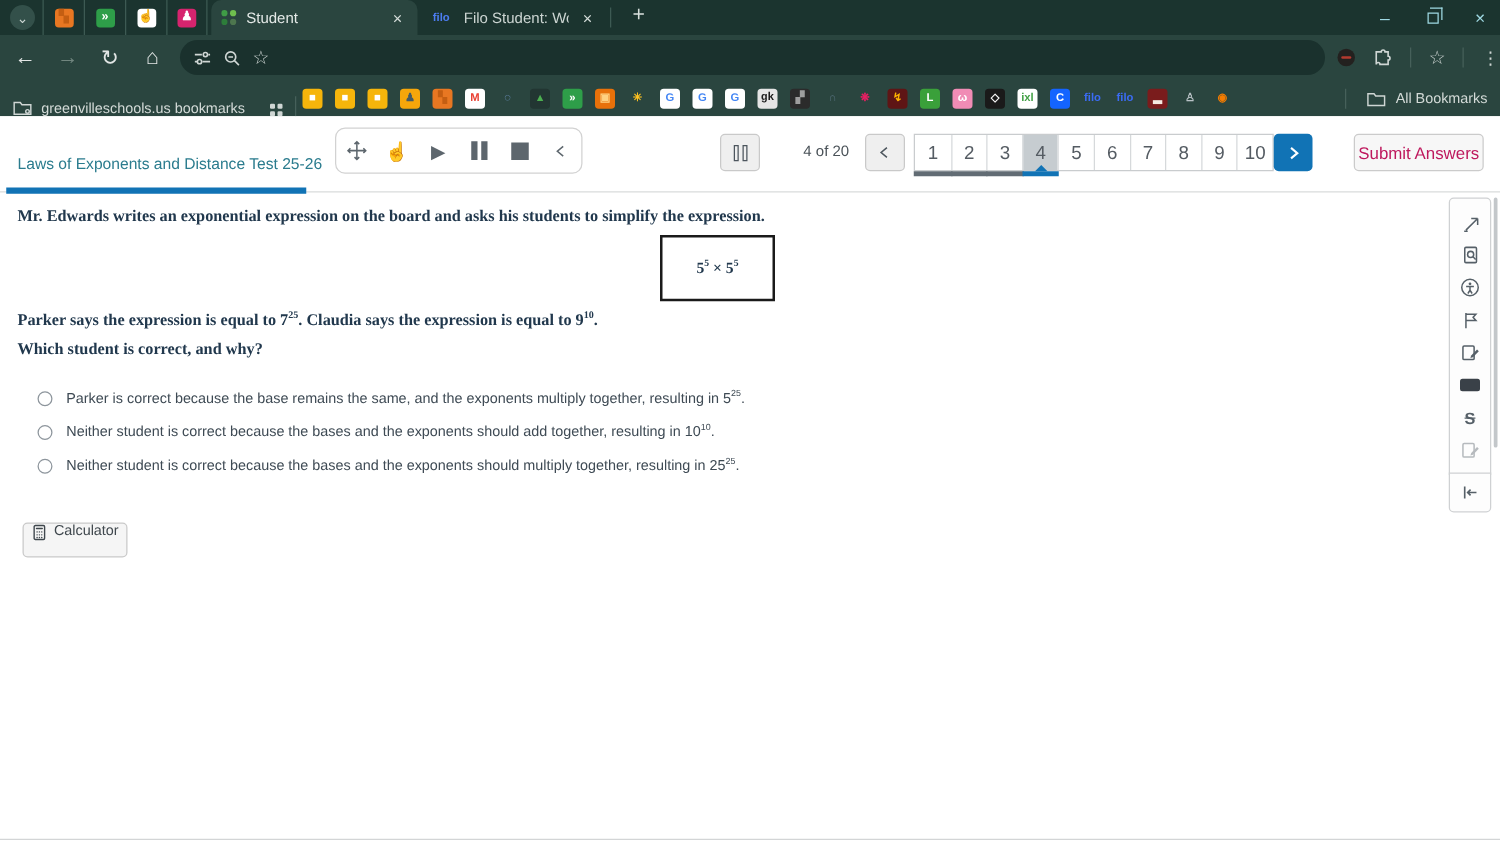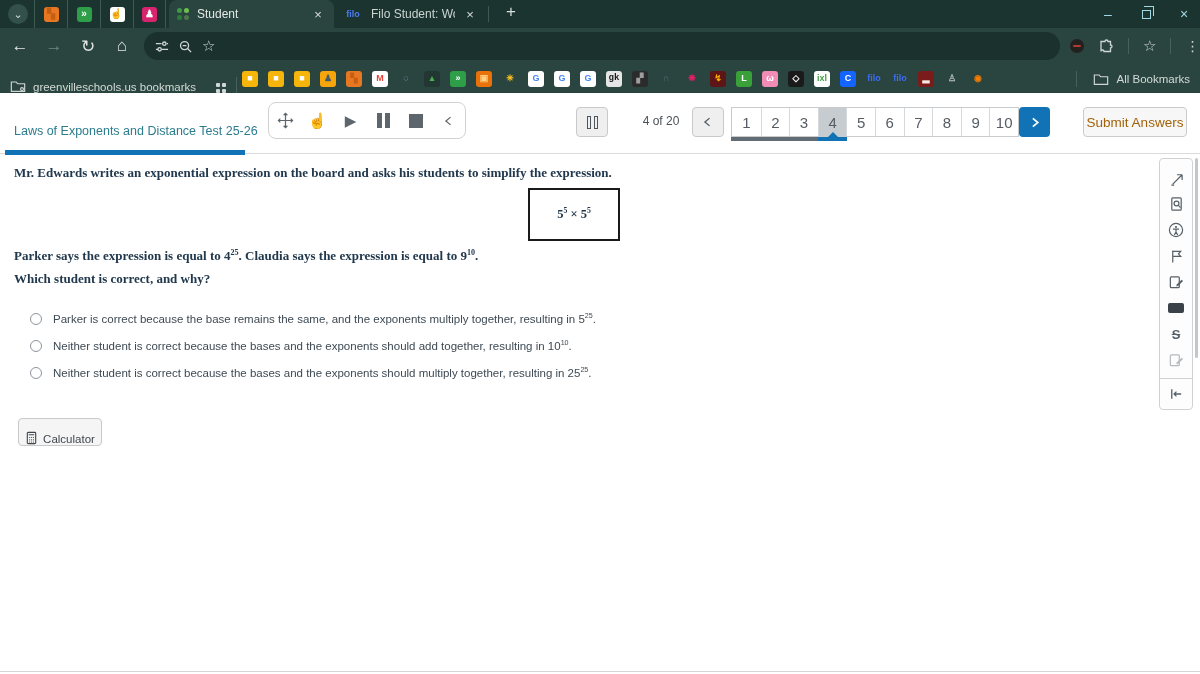--- a/index.html
+++ b/index.html
@@ -72,39 +72,39 @@
   .progress-label{position:absolute;left:631px;top:21px;width:60px;text-align:center;font-size:12px;color:#4a5258}
 
   .pages{position:absolute;left:731px;top:14px;height:30px;display:flex;border:1px solid #c9ccce;background:#fff}
   .page-cell{width:28.6px;height:28px;display:flex;align-items:center;justify-content:center;font-size:15px;color:#555c63;border-left:1px solid #d6d9db;position:relative}
   .page-cell:first-child{border-left:none}
   .page-cell.answered::after{content:'';position:absolute;left:-1px;right:-1px;bottom:-5px;height:4px;background:#626c74}
   .page-cell.current{background:#c6ccd0}
   .page-cell.current::after{content:'';position:absolute;left:-1px;right:-1px;bottom:-5px;height:4px;background:#1173b5}
   .page-cell.current::before{content:'';position:absolute;bottom:-1px;left:50%;margin-left:-5px;border-left:5px solid transparent;border-right:5px solid transparent;border-bottom:5px solid #1173b5}
   .nextbtn{position:absolute;left:1019px;top:14px;width:31px;height:30px;background:#1173b5;border-radius:4px;color:#fff;display:flex;align-items:center;justify-content:center}
-  .submit{position:absolute;left:1083px;top:14px;width:104px;height:30px;background:#f7f7f7;border:1px solid #cbcbcb;border-radius:4px;display:flex;align-items:center;justify-content:center;font-size:13.5px;color:#a16207}
+  .submit{position:absolute;left:1083px;top:14px;width:104px;height:30px;background:#f7f7f7;border:1px solid #cbcbcb;border-radius:4px;display:flex;align-items:center;justify-content:center;font-size:13.5px;color:#be185d}
 
   .hairline{position:absolute;top:153px;left:0;width:1200px;height:1px;background:#d9dbdc}
   .progress-fill{position:absolute;top:150px;left:5px;height:5px;background:#1173b5}
 
   .serif{font-family:"Liberation Serif",serif;font-weight:bold;color:#21384d;font-size:13px}
   .prompt{position:absolute;left:14px;top:165px;width:900px}
   .expr-box{position:absolute;left:528px;top:188px;width:92px;height:53px;border:2px solid #1a1a1a;background:#fff;display:flex;align-items:center;justify-content:center}
   .expr-box .serif{font-size:12.5px}
   .statement{position:absolute;left:14px;top:248px;width:1000px}
   .ask{position:absolute;left:14px;top:271px}
   sup{font-size:.62em;vertical-align:super;line-height:0}
 
   .options{position:absolute;left:30px;top:305px;width:900px}
   .option{display:flex;align-items:center;gap:11px;height:27px}
   .radio{width:12px;height:12px;border:1px solid #8d959c;border-radius:50%;background:#fff;flex:0 0 auto}
   .opt-text{font-size:11.5px;color:#3e4a54}
 
-  .calc-btn{position:absolute;left:18px;top:418px;width:84px;height:28px;background:#f5f5f5;border:1px solid #c9c9c9;border-radius:4px;display:flex;align-items:flex-end;justify-content:center;gap:5px;font-size:11.5px;color:#3f474d}
+  .calc-btn{position:absolute;left:18px;top:418px;width:84px;height:28px;background:#f5f5f5;border:1px solid #c9c9c9;border-radius:4px;display:flex;align-items:flex-start;justify-content:center;gap:5px;font-size:11.5px;color:#3f474d}
 
   
   .toolbar-right{position:absolute;left:1159px;top:158px;width:34px;background:#fdfdfd;border:1px solid #cfd1d3;border-radius:4px 4px 0 0;padding:6px 0}
   .tool{height:26px;display:flex;align-items:center;justify-content:center;color:#566068}
   .tool.dim{opacity:.42}
   .strike-s{font-size:13px;font-weight:bold;text-decoration:line-through;color:#566068}
   .linereader{width:16px;height:10px;background:#3a4148;border-radius:2px}
   .collapse-btn{position:absolute;left:1159px;top:378px;width:34px;height:32px;border:1px solid #cfd1d3;border-radius:0 0 4px 4px;background:#fdfdfd;display:flex;align-items:center;justify-content:center;color:#566068}
   .scrollbar{position:absolute;left:1195px;top:158px;width:3px;height:200px;background:#c3c7ca;border-radius:2px}
   .footer-line{position:absolute;left:0;top:671px;width:1200px;height:1px;background:#d3d5d6}
@@ -411,21 +411,21 @@
 
 <div class="hairline"></div>
 <div class="progress-fill" style="width: 20%;"></div>
 
 <p class="serif prompt">Mr. Edwards writes an exponential expression on the board and asks his students to simplify the expression.</p>
 
 <div class="expr-box">
   <span class="serif"><span>5</span><sup>5</sup> <span>×</span> <span>5</span><sup>5</sup></span>
 </div>
 
-<p class="serif statement"><span>Parker says the expression is equal to 4</span><sup>25</sup><span>. Claudia says the expression is equal to 9</span><sup>10</sup><span>.</span></p>
+<p class="serif statement"><span>Parker says the expression is equal to 7</span><sup>25</sup><span>. Claudia says the expression is equal to 9</span><sup>10</sup><span>.</span></p>
 
 <p class="serif ask">Which student is correct, and why?</p>
 
 <div class="options">
 
 
     <div class="option">
       <span class="radio"></span>
       <span class="opt-text"><span>Parker is correct because the base remains the same, and the exponents multiply together, resulting in 5</span><sup>25</sup><span>.</span></span>
     </div>

